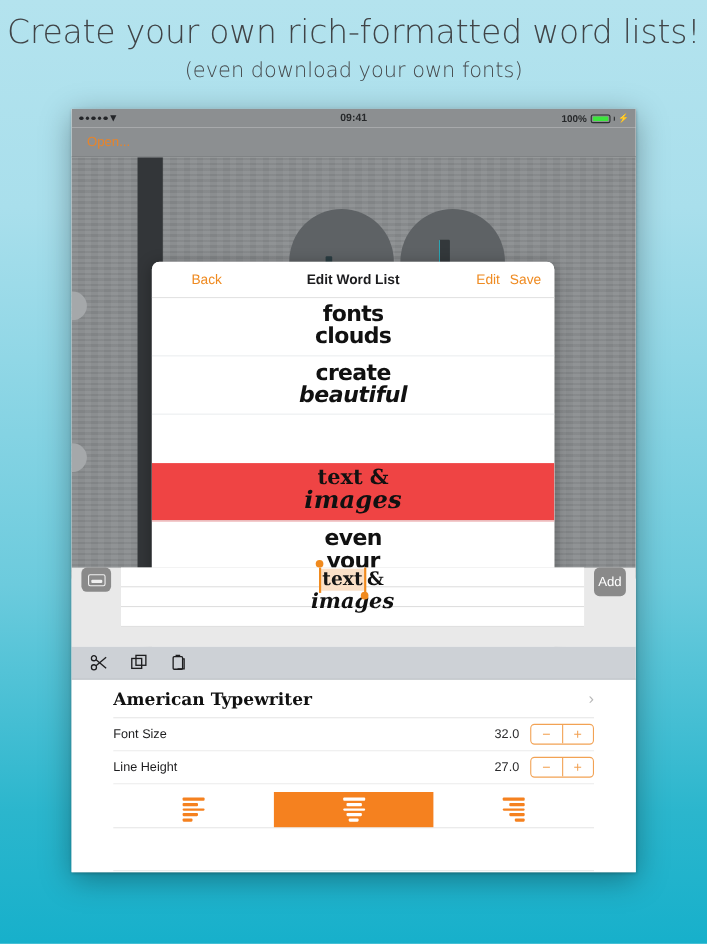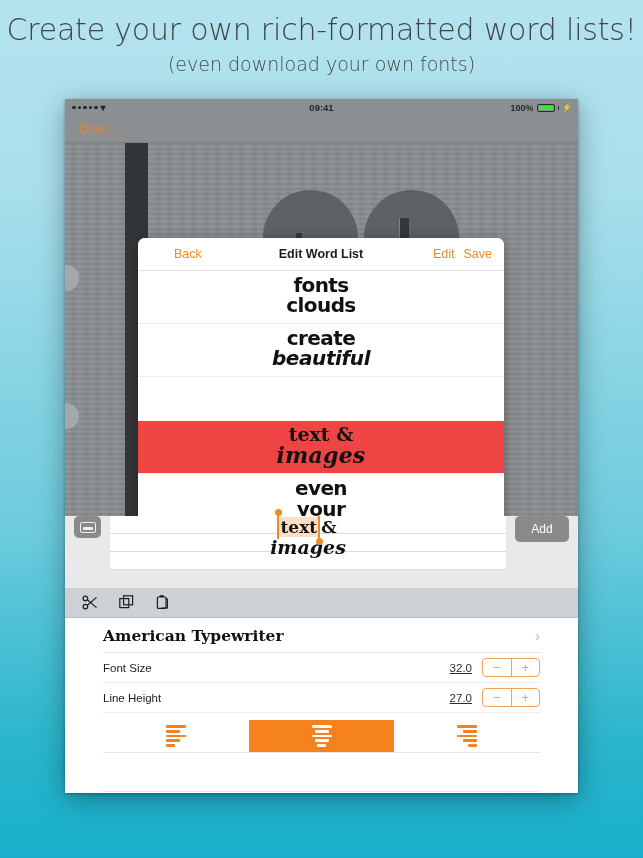--- a/index.html
+++ b/index.html
@@ -155,21 +155,21 @@
   .sel-bar.right { right: -2px; }
   .knob { position: absolute; width: 7px; height: 7px; border-radius: 50%; background: #f08a1e; }
   .knob.tl { left: -4.5px; top: -8px; }
   .knob.br { right: -4.5px; bottom: -8px; }
   .amp { font-family: "DejaVu Serif", serif; font-weight: bold; font-size: 17px; color: #111; margin-left: 3px; }
   .ef-line2 {
     font-family: "DejaVu Serif", serif; font-style: italic; font-weight: bold;
     font-size: 19px; color: #111; margin-top: -1px;
   }
   .add-btn {
-    width: 54px; height: 26px; background: #8a8a8a; border-radius: 5px; color: #fff;
+    width: 29px; height: 26px; background: #8a8a8a; border-radius: 5px; color: #fff;
     display: flex; align-items: center; justify-content: center; font-size: 12px; flex: 0 0 auto;
   }
 
   
   .clip-toolbar {
     position: absolute; left: 0; top: 489px; width: 513px; height: 30px;
     background: #cdd1d6; display: flex; align-items: center; gap: 18px; padding-left: 16px;
     border-bottom: 1px solid #b9bdc2;
   }
   .clip-icon { width: 18px; height: 18px; display: flex; align-items: center; justify-content: center; }
@@ -185,21 +185,21 @@
     height: 35px; border-bottom: 1px solid #e6e6e6;
   }
   .font-name {
     font-family: "DejaVu Serif", serif; font-weight: bold; font-size: 15.5px; color: #111;
   }
   .chev { color: #b8b8b8; font-size: 15px; }
   .opt-row {
     display: flex; align-items: center; height: 30px; border-bottom: 1px solid #ededed;
   }
   .opt-label { font-size: 11.5px; color: #1d1d1f; flex: 1; }
-  .opt-value { font-size: 11.5px; color: #2b2b2d; margin-right: 10px; text-decoration: underline; }
+  .opt-value { font-size: 11.5px; color: #2b2b2d; margin-right: 10px; }
   .stepper {
     display: flex; width: 58px; height: 19px; border: 1px solid #f2a254; border-radius: 4px; overflow: hidden;
   }
   .stepper div {
     flex: 1; display: flex; align-items: center; justify-content: center;
     color: #f2a254; font-size: 13px; line-height: 1;
   }
   .stepper div:first-child { border-right: 1px solid #f2a254; }
 
   .align-row { display: flex; height: 33px; margin-top: 7px; border-bottom: 1px solid #e6e6e6; }

